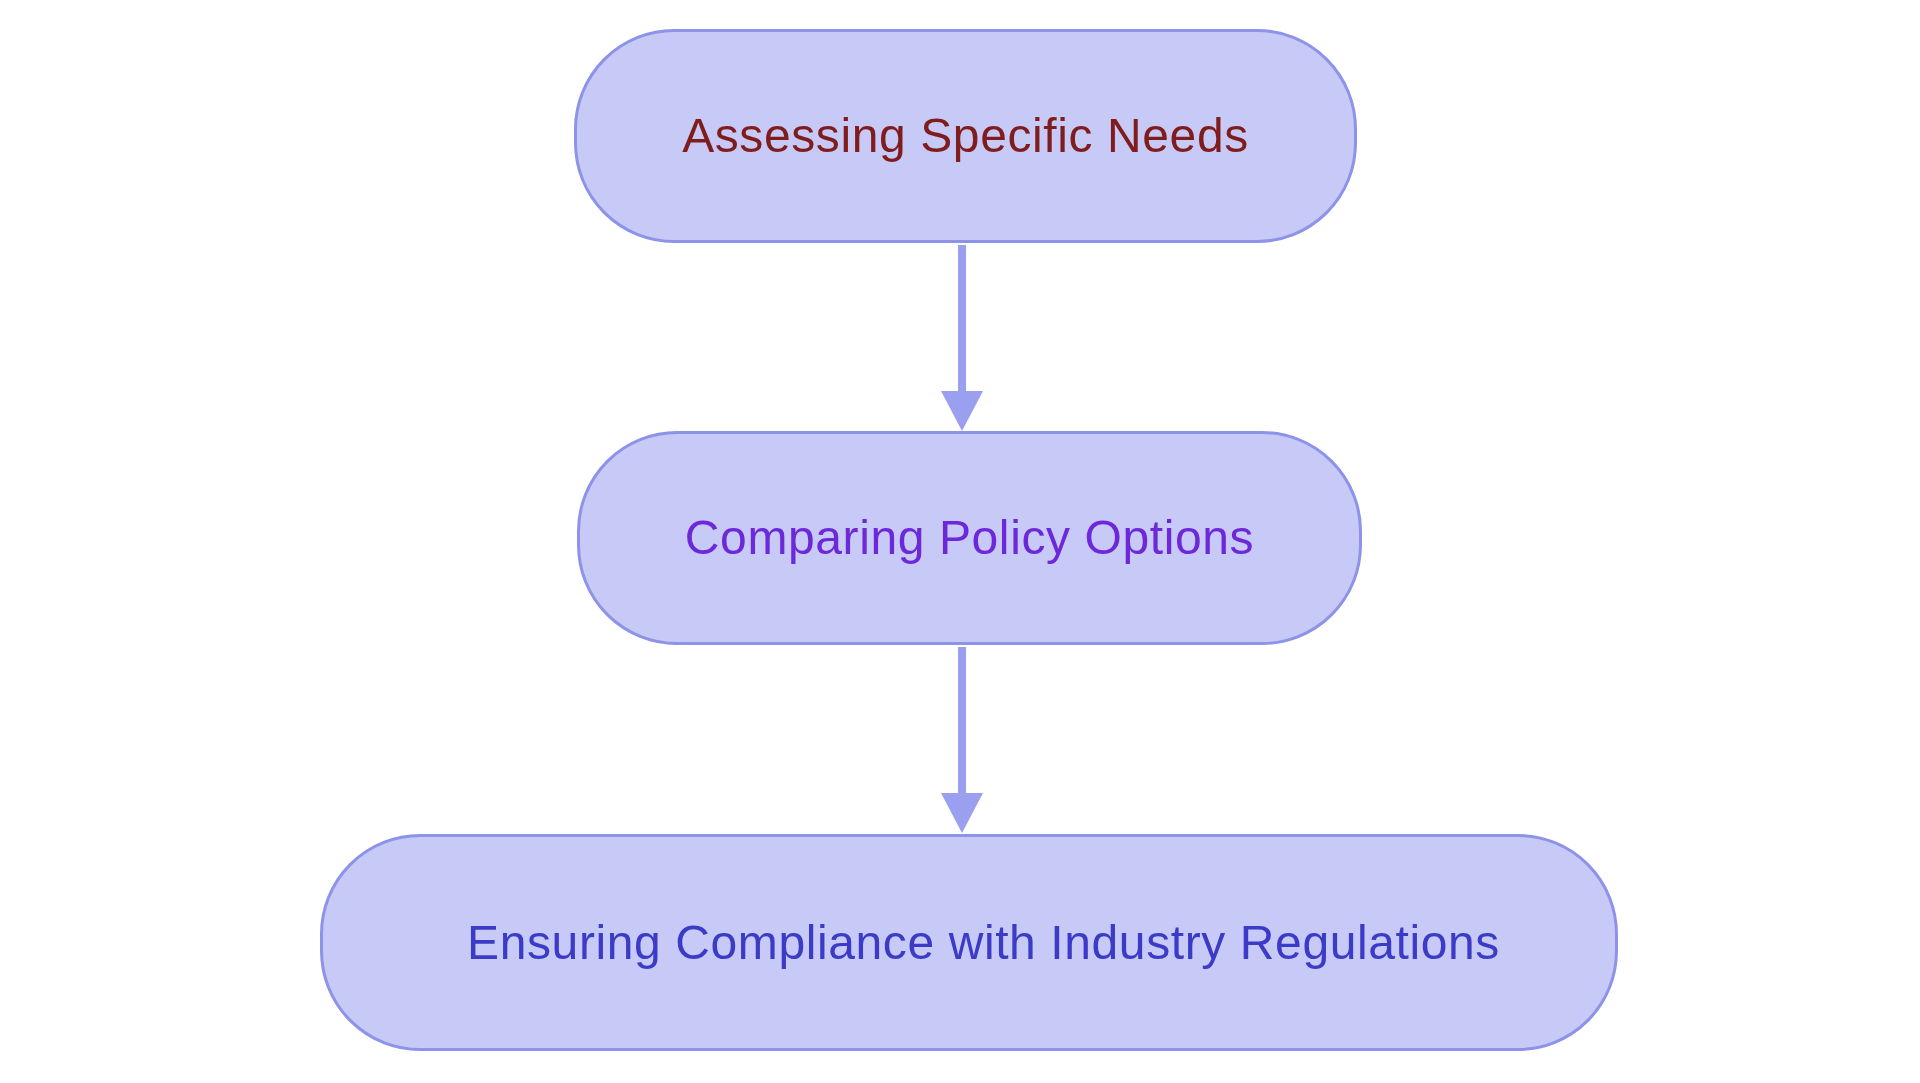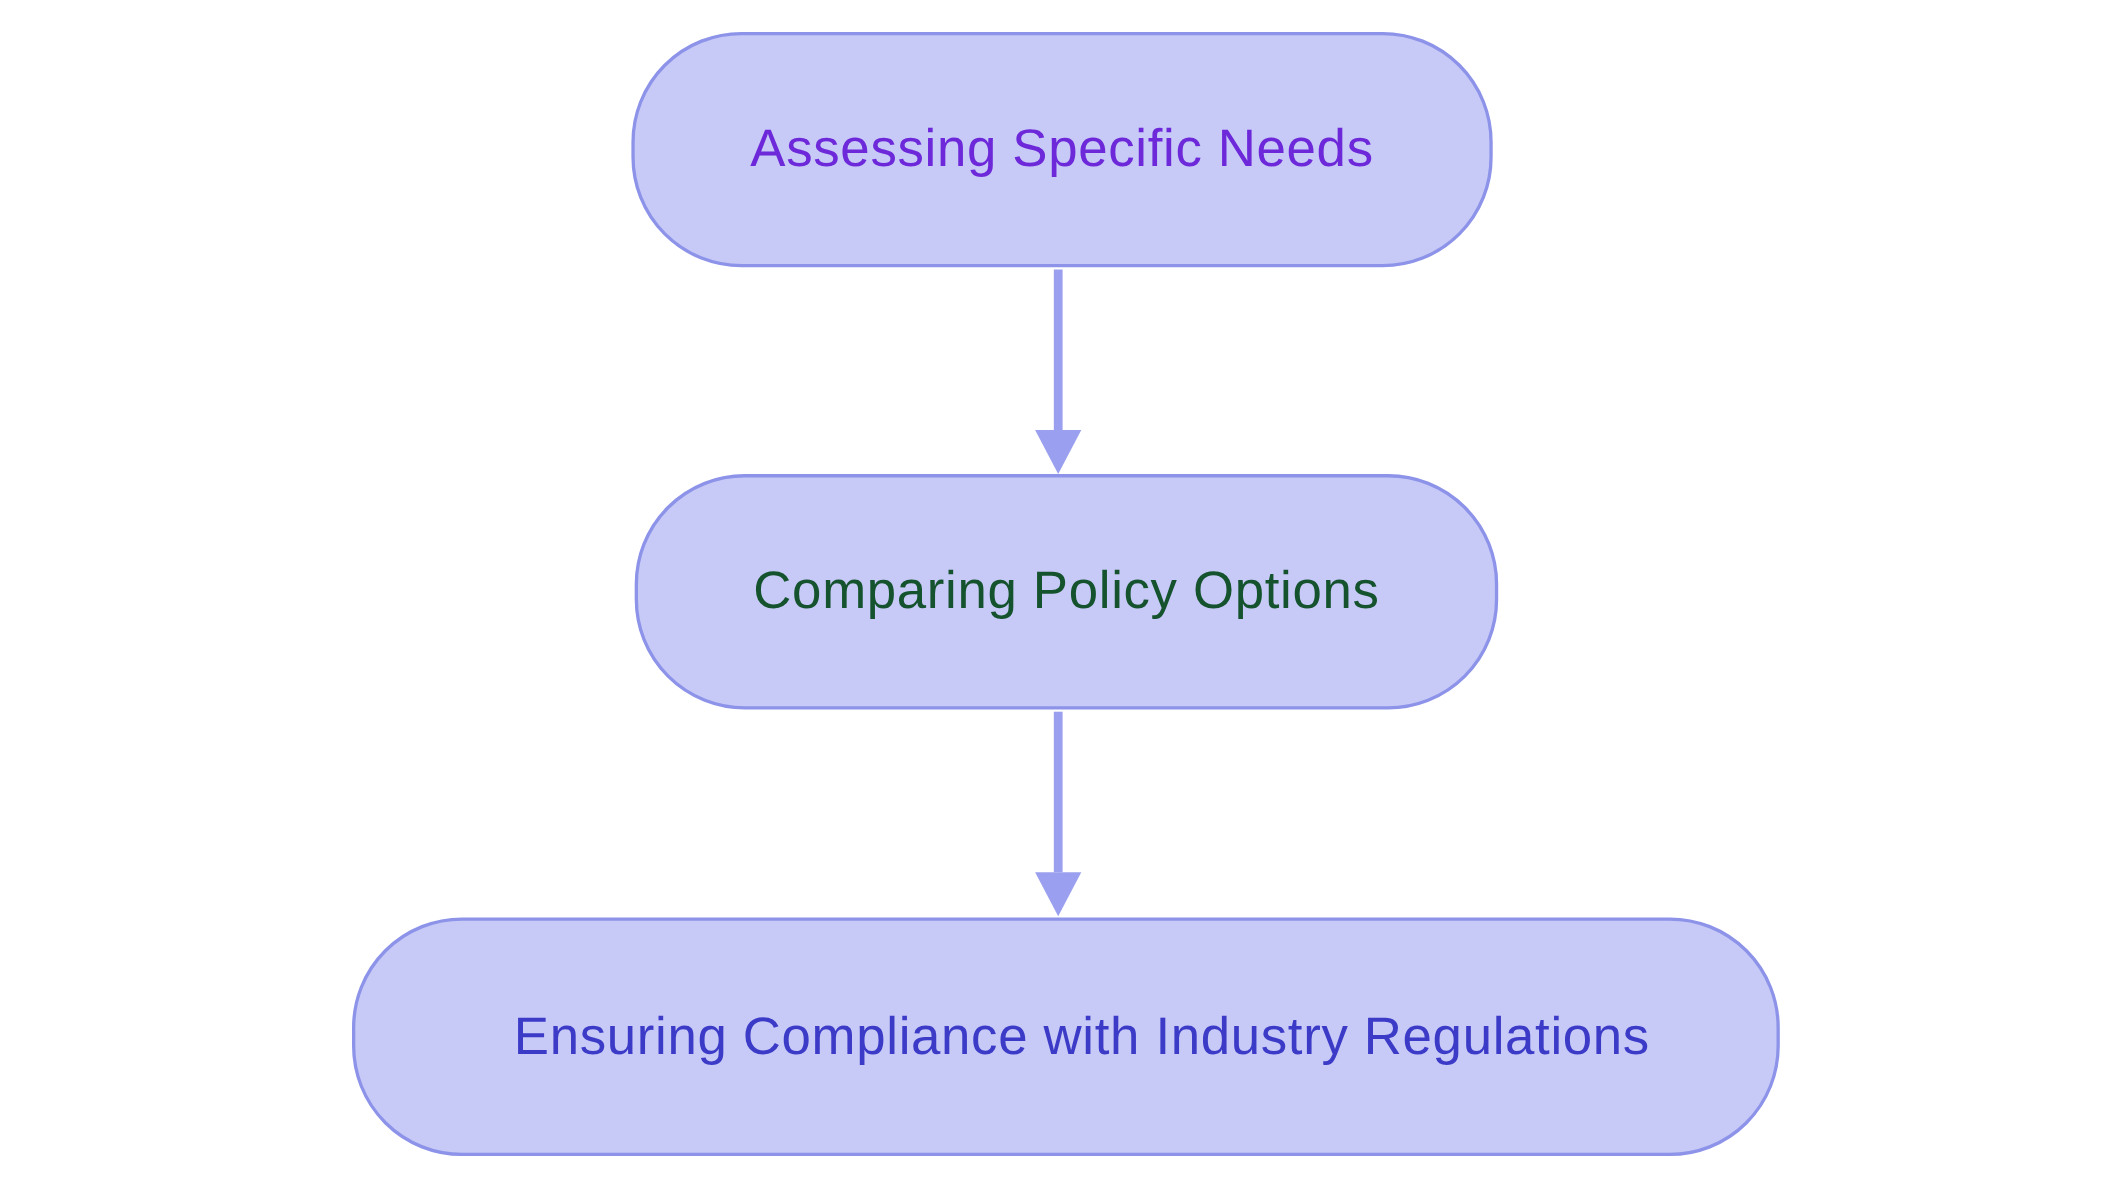--- a/index.html
+++ b/index.html
@@ -55,30 +55,30 @@
   .edge-1 .arrow-head  { left: 941px; top: 391px; }
   .edge-2 .arrow-shaft { left: 958px; top: 647px; height: 146px; }
   .edge-2 .arrow-head  { left: 941px; top: 793px; }
 </style>
 </head>
 <body>
 
 <div class="canvas">
 
   <div class="flow-node node-1" style="background-color: rgb(199, 201, 247); border-color: rgb(140, 147, 232);">
-    <span class="node-label" style="color: #6d28d9;">Assessing Specific Needs</span>
+    <span class="node-label" style="color: #7f1d1d;">Assessing Specific Needs</span>
   </div>
 
   <div class="edge edge-1">
     <div class="arrow-shaft" style="background-color: rgb(154, 160, 239);"></div>
     <div class="arrow-head" style="border-top-color: rgb(154, 160, 239);"></div>
   </div>
 
   <div class="flow-node node-2" style="background-color: rgb(199, 201, 247); border-color: rgb(140, 147, 232);">
-    <span class="node-label" style="color: #14532d;">Comparing Policy Options</span>
+    <span class="node-label" style="color: #6d28d9;">Comparing Policy Options</span>
   </div>
 
   <div class="edge edge-2">
     <div class="arrow-shaft" style="background-color: rgb(154, 160, 239);"></div>
     <div class="arrow-head" style="border-top-color: rgb(154, 160, 239);"></div>
   </div>
 
   <div class="flow-node node-3" style="background-color: rgb(199, 201, 247); border-color: rgb(140, 147, 232);">
     <span class="node-label" style="color: rgb(59, 59, 199); margin-left: 29px;">Ensuring Compliance with Industry Regulations</span>
   </div>

